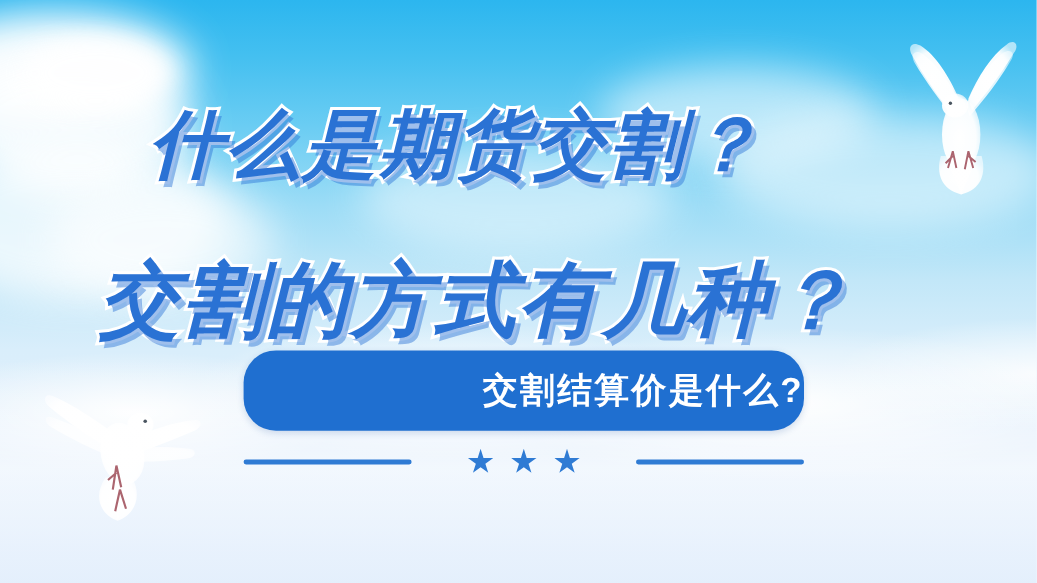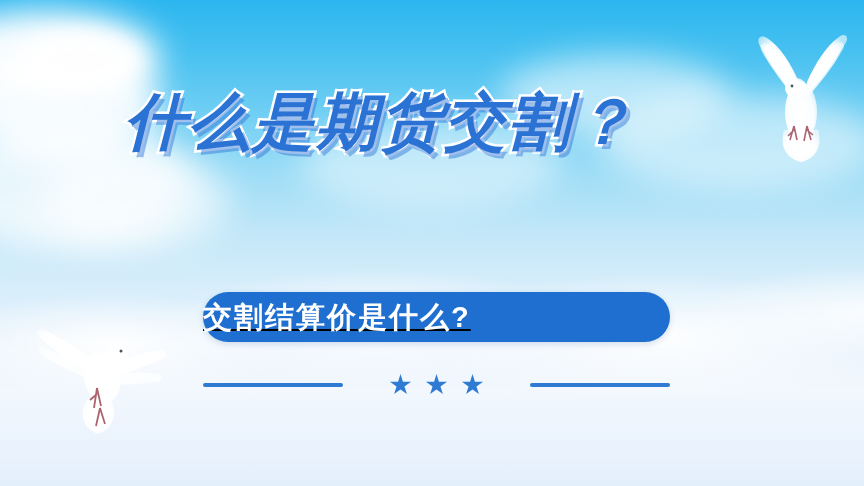--- a/index.html
+++ b/index.html
@@ -44,25 +44,24 @@
     -webkit-text-stroke:5px #ffffff;
     paint-order:stroke fill;
     text-shadow:4px 5px 0 rgba(42,114,212,.45);
     margin-top:23px;
   }
   #line1{left:124px;top:63px;font-size:62px;line-height:72px;}
   #line2{left:82px;top:187px;font-size:68px;line-height:80px;}
 
   
   #pill{
-    position:absolute;left:203px;top:292px;width:467px;height:50px;
+    position:absolute;left:203px;top:292px;width:467px;height:67px;
     background:#1f6fd0;border-radius:27px;
-    display:flex;align-items:center;justify-content:flex-start;
+    display:flex;align-items:center;justify-content:flex-end;
     box-shadow:0 2px 6px rgba(20,70,150,.18);
-    text-decoration:underline;
   }
   #pill .pilltext{
     color:#ffffff;font-size:29px;font-weight:bold;letter-spacing:2px;
     line-height:32px;white-space:nowrap;
   }
   
   #rule{
     position:absolute;left:203px;top:372px;width:467px;height:26px;
     display:flex;align-items:center;justify-content:space-between;
   }
@@ -148,20 +147,21 @@
     </g>
     <circle cx="85" cy="35" r="1.5" fill="#4a5560"></circle>
     <g stroke="#9d4a56" stroke-width="1.8" fill="none" opacity=".85">
       <path d="M61,72 L58,92 M61,72 L65,90 M61,78 L54,84"></path>
       <path d="M64,92 L60,110 M64,92 L69,108"></path>
     </g>
   </svg>
 
   <div class="headline" id="line1">什么是期货交割？</div>
 
+  <div class="headline" id="line2">交割的方式有几种？</div>
 
   <div id="pill">
     <span class="pilltext">交割结算价是什么?</span>
   </div>
 
   <div id="rule">
     <span class="bar"></span>
     <span class="stars">
       <span class="star"></span>
       <span class="star"></span>

